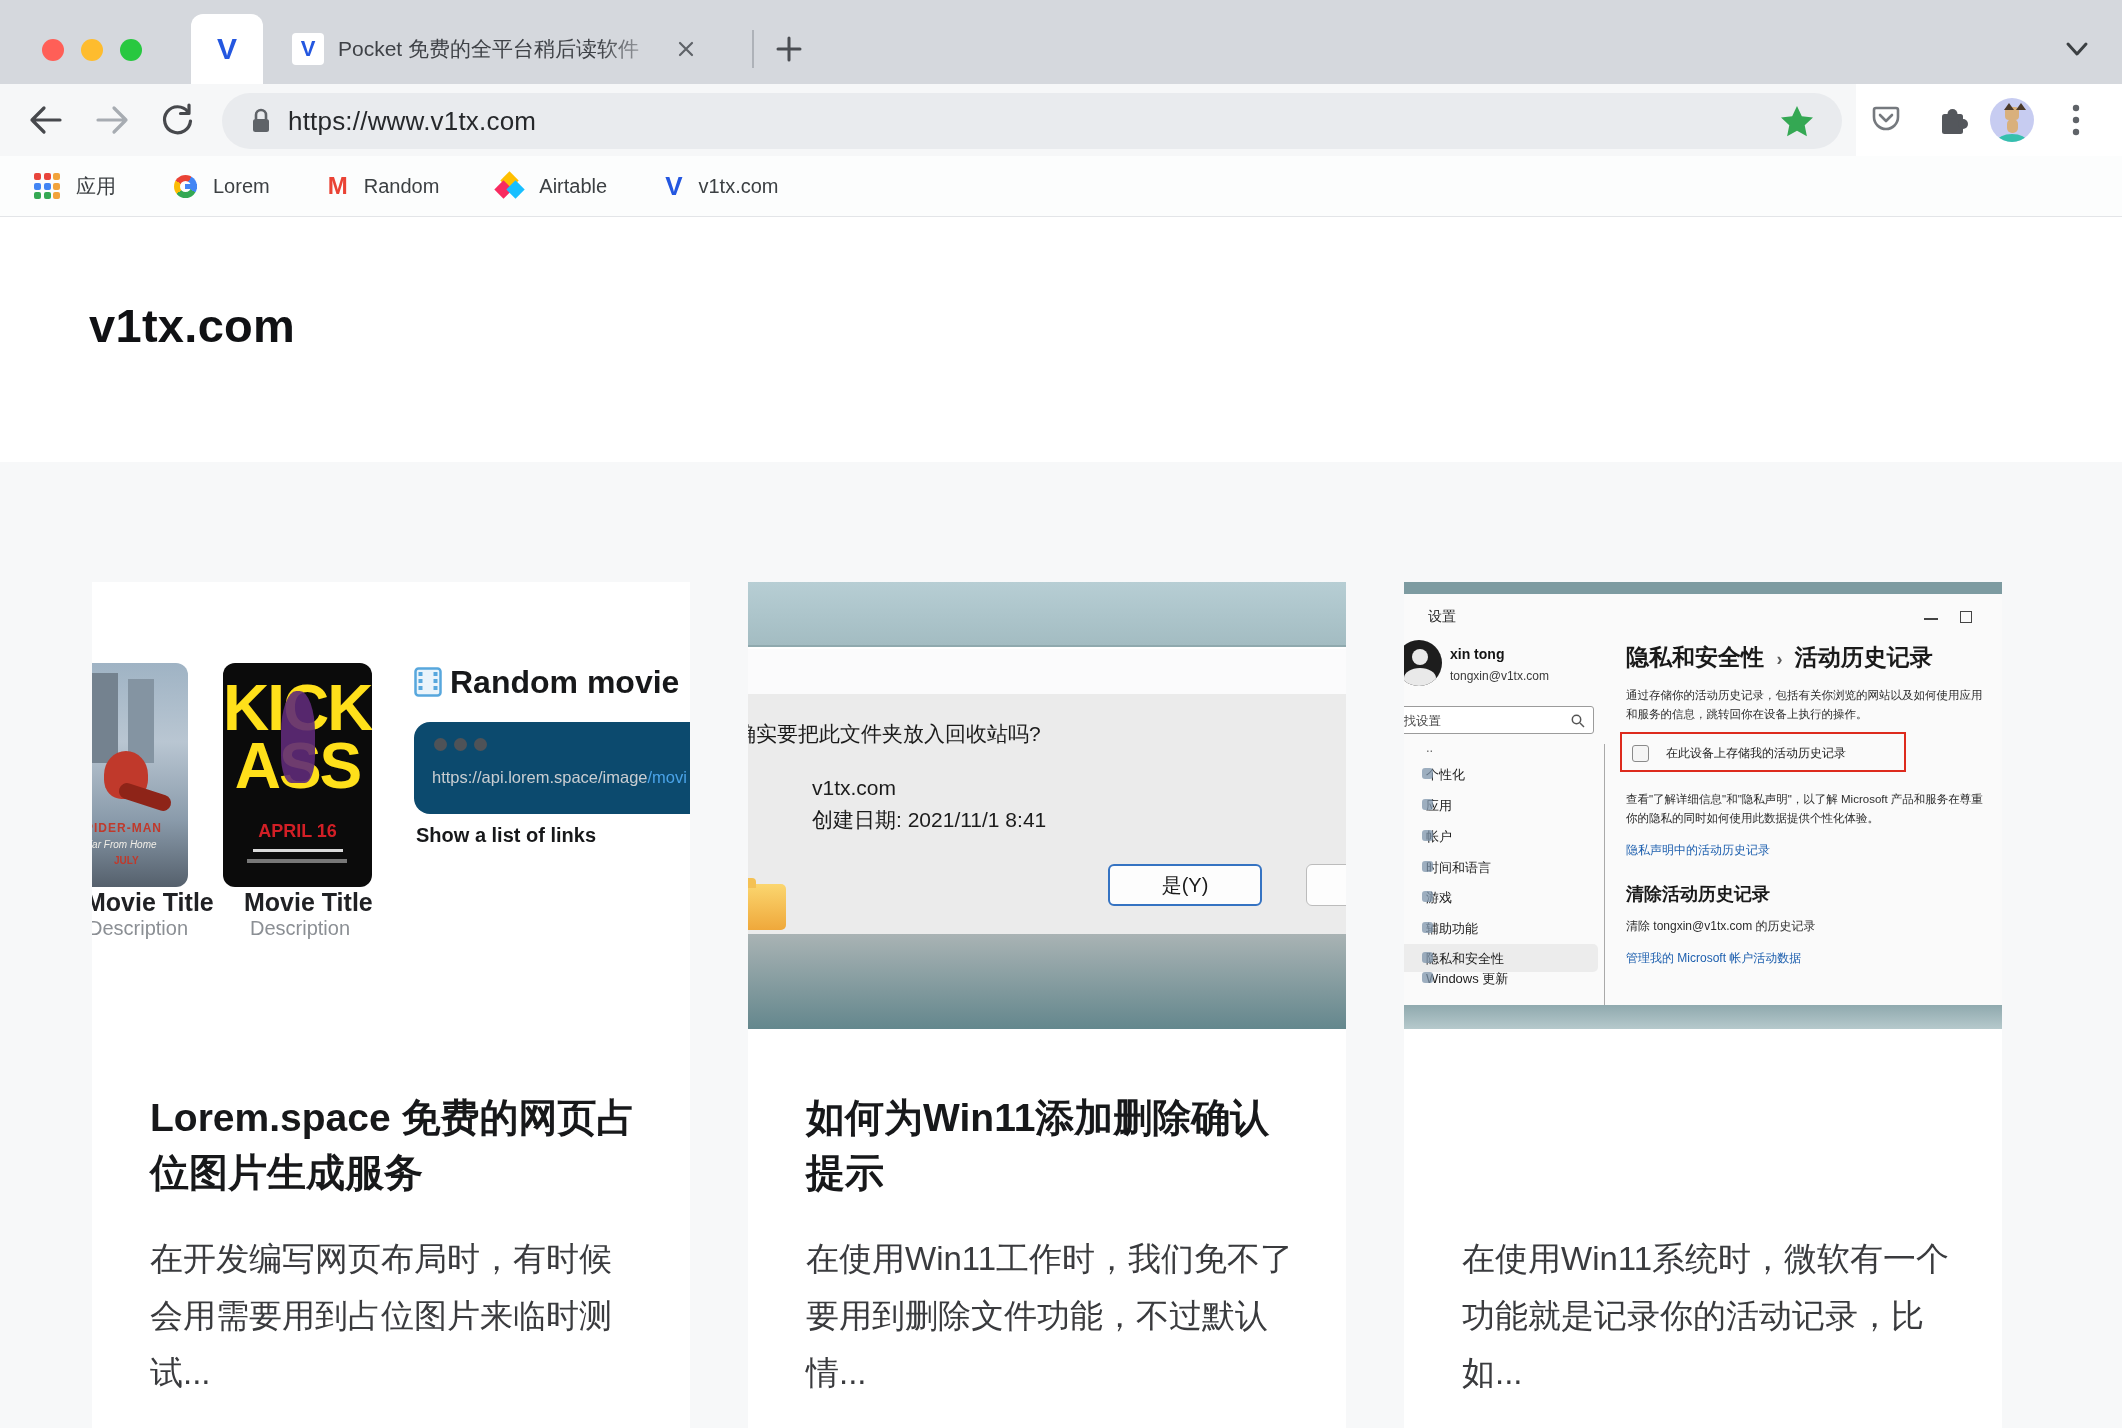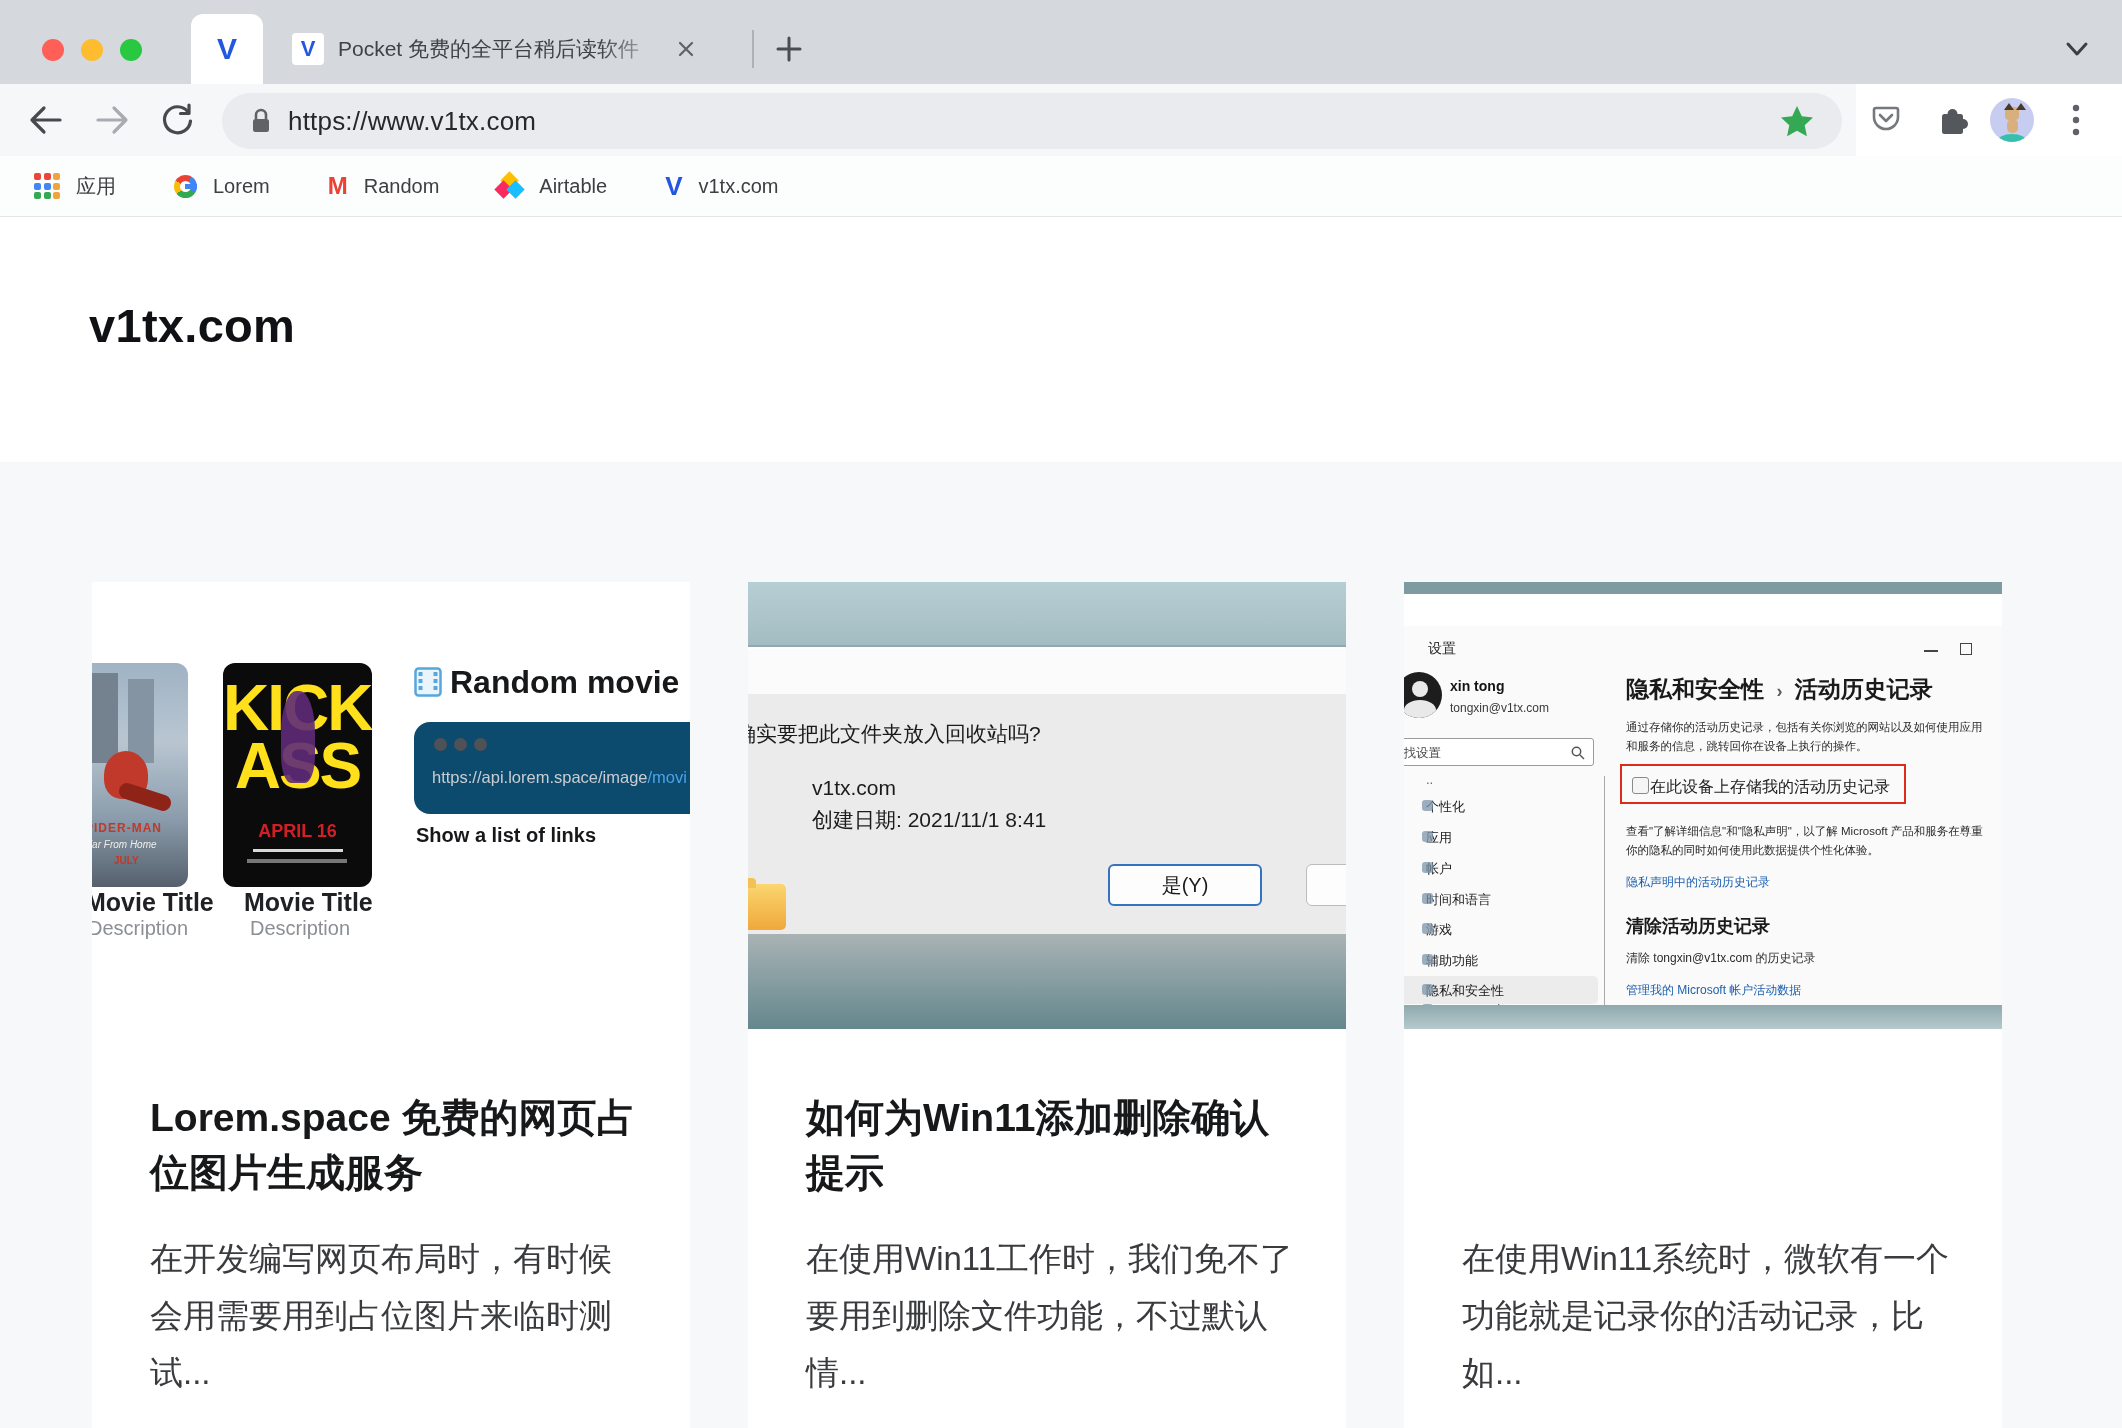--- a/index.html
+++ b/index.html
@@ -56,21 +56,21 @@
   .showlink{position:absolute;left:324px;top:242px;font-size:20px;font-weight:700;color:#17181a;}
 
   
   .w11dialog-txt{font-size:21px;color:#1b1b1b;white-space:nowrap;}
   .ybtn{position:absolute;left:360px;top:282px;width:154px;height:42px;background:#fdfdfd;border:2px solid #3573c2;border-radius:6px;font-size:20px;color:#1b1b1b;display:flex;align-items:center;justify-content:center;}
   .nbtn{position:absolute;left:558px;top:282px;width:90px;height:42px;background:#fdfdfd;border:1px solid #bcbcbc;border-radius:6px;}
   .folder{position:absolute;left:-14px;top:190px;width:52px;height:46px;border-radius:5px;background:linear-gradient(#fbd66f,#efa83b);}
   .folder:before{content:"";position:absolute;left:0;top:-6px;width:22px;height:10px;border-radius:4px 4px 0 0;background:#f4c154;}
 
   
-  .set-win{position:absolute;left:0;top:12px;width:598px;height:475px;background:#fafafa;margin-top:32px;}
+  .set-win{position:absolute;left:0;top:12px;width:598px;height:475px;background:#fafafa;}
   .set-small{font-size:12px;color:#3a3a3a;}
   .nav-item{position:absolute;left:22px;font-size:13px;color:#1b1b1b;white-space:nowrap;}
   .nav-ico{position:absolute;left:-4px;width:11px;height:11px;border-radius:3px;background:#7d94ab;opacity:.75;}
   .set-link{color:#1d5fae;}
   .set-divider{position:absolute;left:200px;top:150px;width:1px;height:268px;background:#a9a9a9;}
   .chk{position:absolute;left:10px;top:11px;width:17px;height:17px;border:1.5px solid #8a8a8a;border-radius:3px;background:#f5f5f5;}
 </style>
 </head>
 <body>
 
@@ -296,21 +296,21 @@
 
           <div class="abs" style="left:222px;top:48px;width:360px;font-size:23px;font-weight:700;color:#1a1a1a;white-space:nowrap">
             <span>隐私和安全性</span>
             <span style="color:#5a5a5a;font-size:18px;padding:0 6px">›</span>
             <span>活动历史记录</span>
           </div>
           <div class="abs" style="left:222px;top:92px;width:358px;font-size:11.5px;line-height:19px;color:#2c2c2c">通过存储你的活动历史记录，包括有关你浏览的网站以及如何使用应用和服务的信息，跳转回你在设备上执行的操作。</div>
 
           <div class="abs" style="left:216px;top:138px;width:286px;height:40px;border:2.5px solid #dd2a1d">
             <span class="chk"></span>
-            <span class="abs" style="left:28px;top:11px;font-size:16px;color:#222;white-space:nowrap">在此设备上存储我的活动历史记录</span>
+            <span class="abs" style="left:44px;top:11px;font-size:12px;color:#222;white-space:nowrap">在此设备上存储我的活动历史记录</span>
           </div>
 
           <div class="abs" style="left:222px;top:196px;width:358px;font-size:11.5px;line-height:19px;color:#2c2c2c">查看"了解详细信息"和"隐私声明"，以了解 Microsoft 产品和服务在尊重你的隐私的同时如何使用此数据提供个性化体验。</div>
           <div class="abs set-link" style="left:222px;top:248px;font-size:12px">隐私声明中的活动历史记录</div>
           <div class="abs" style="left:222px;top:288px;font-size:18px;font-weight:600;color:#1a1a1a">清除活动历史记录</div>
           <div class="abs" style="left:222px;top:324px;font-size:12px;color:#2c2c2c">清除 tongxin@v1tx.com 的历史记录</div>
           <div class="abs set-link" style="left:222px;top:356px;font-size:12px">管理我的 Microsoft 帐户活动数据</div>
         </div>
         <div class="abs" style="left:0;top:423px;width:598px;height:24px;background:linear-gradient(180deg,#8fa9ae,#b6c9cc)"></div>
       </div>

